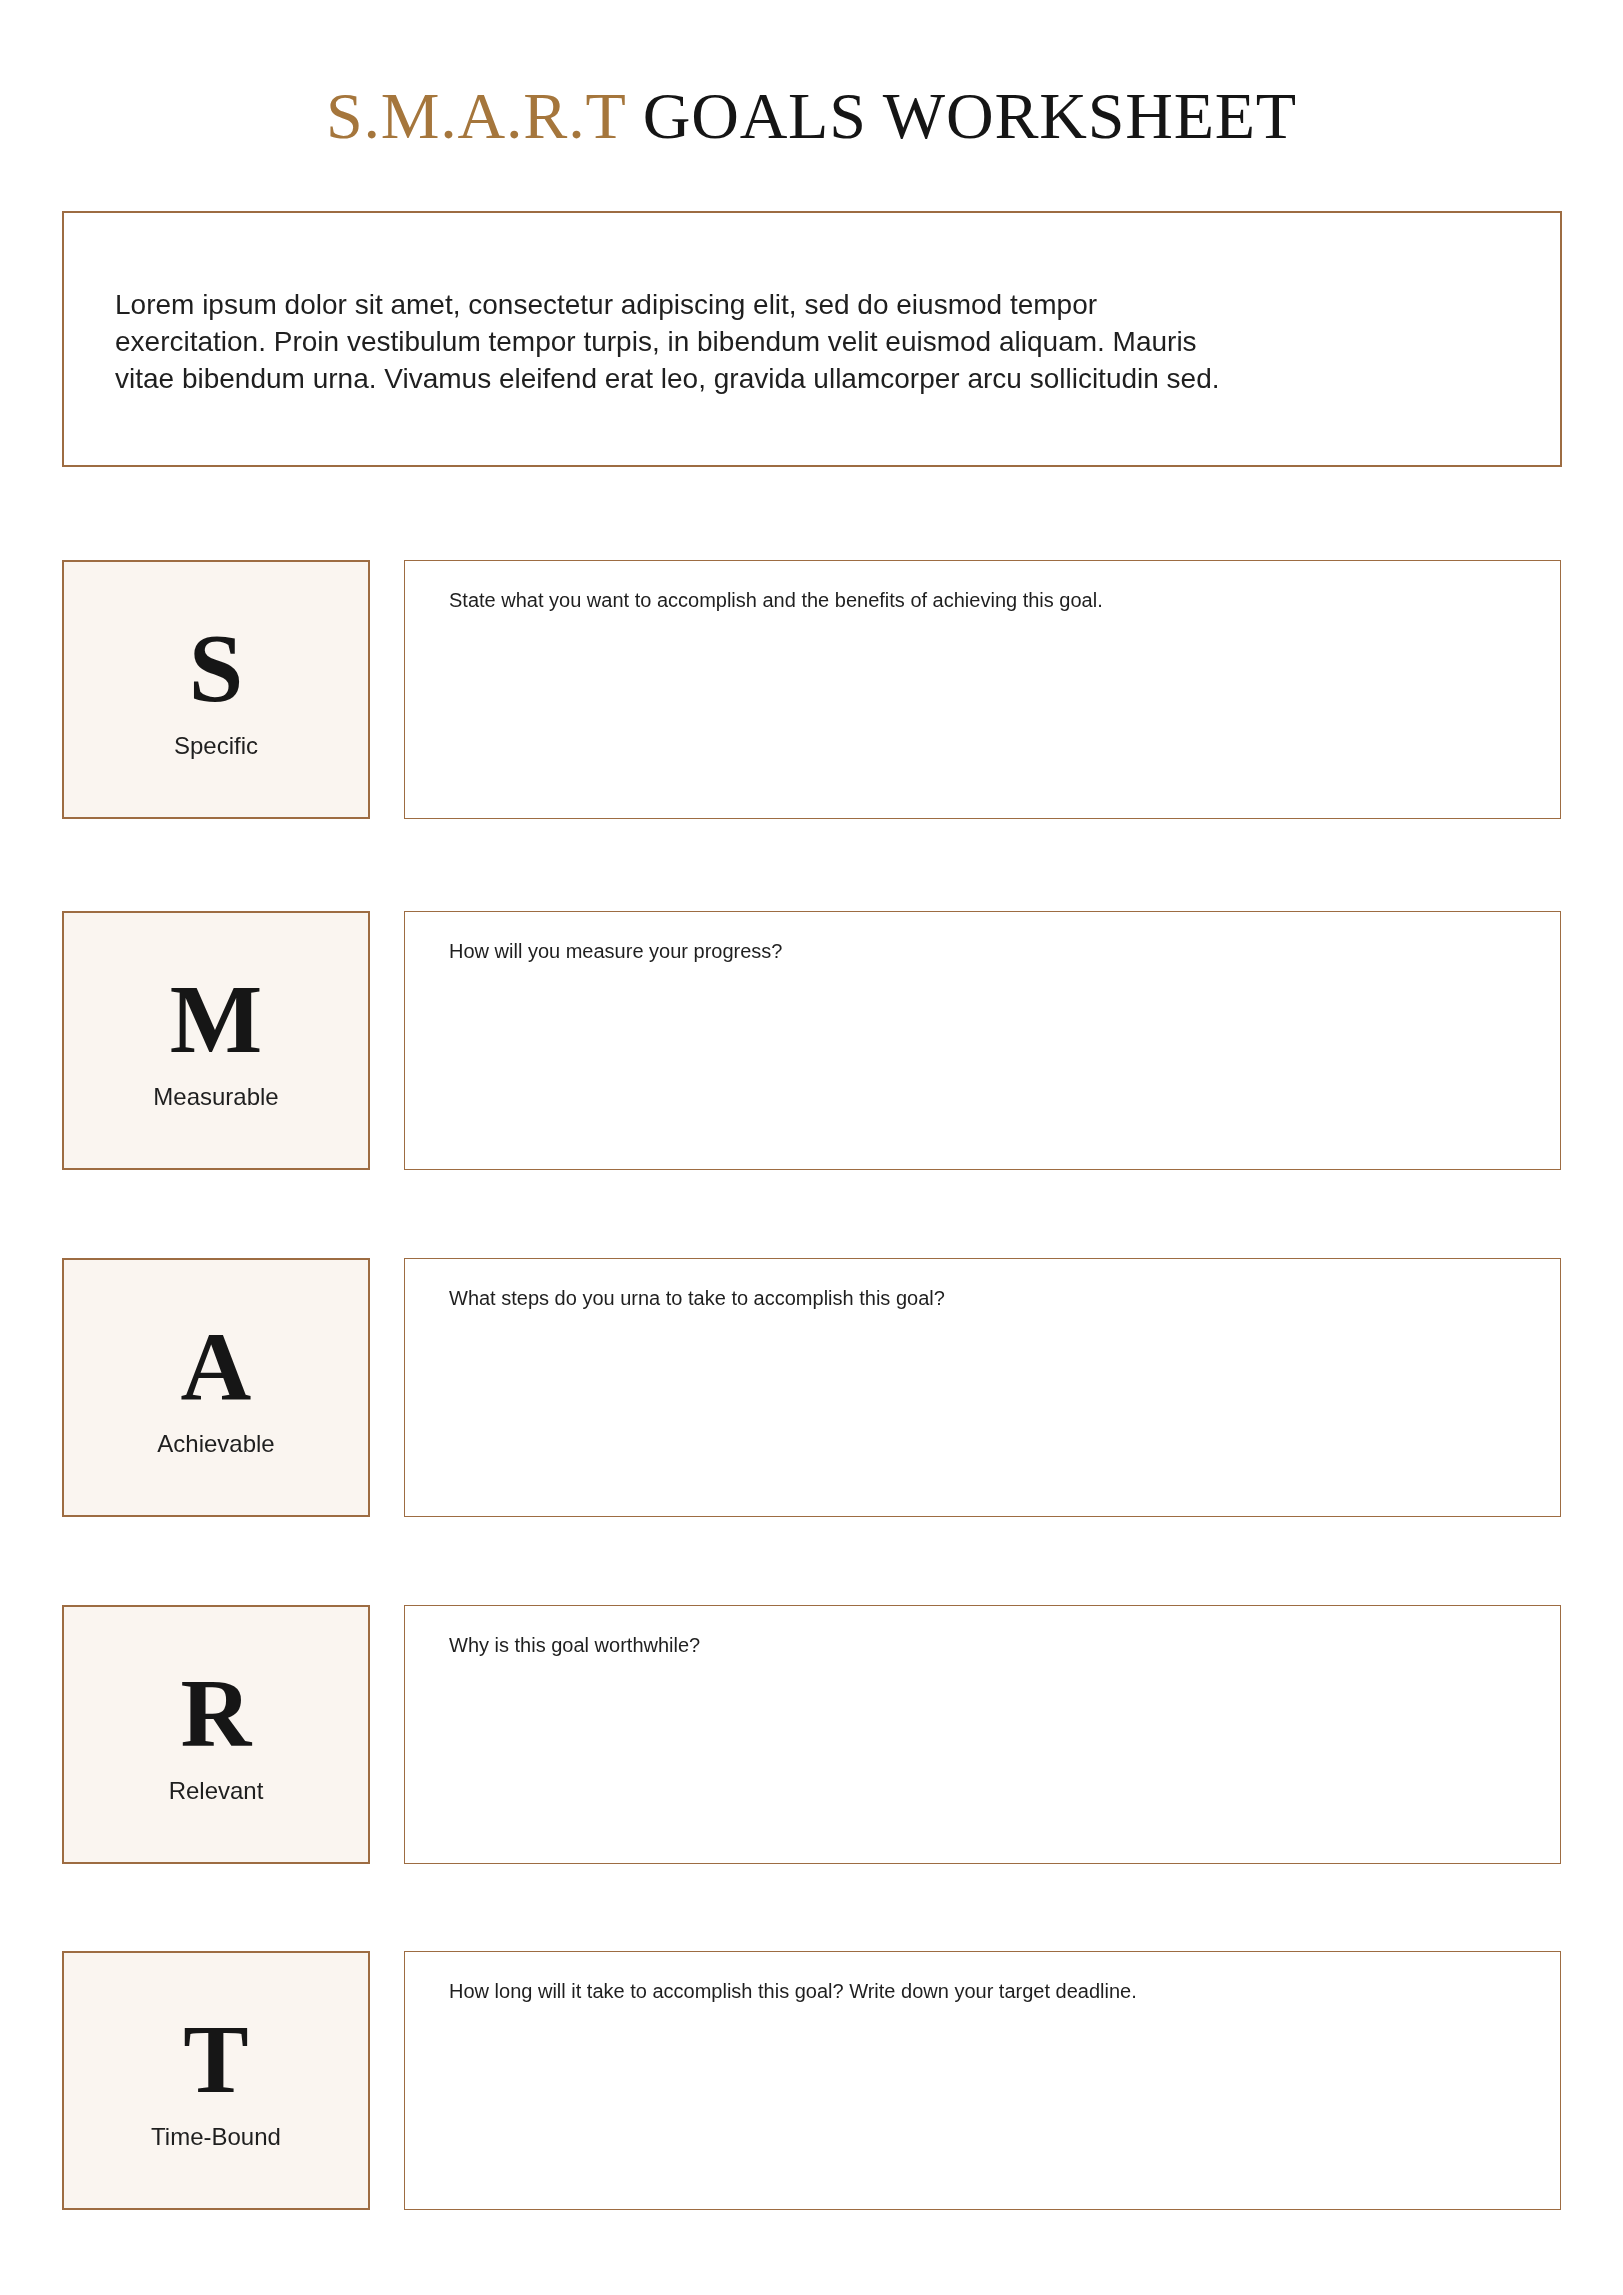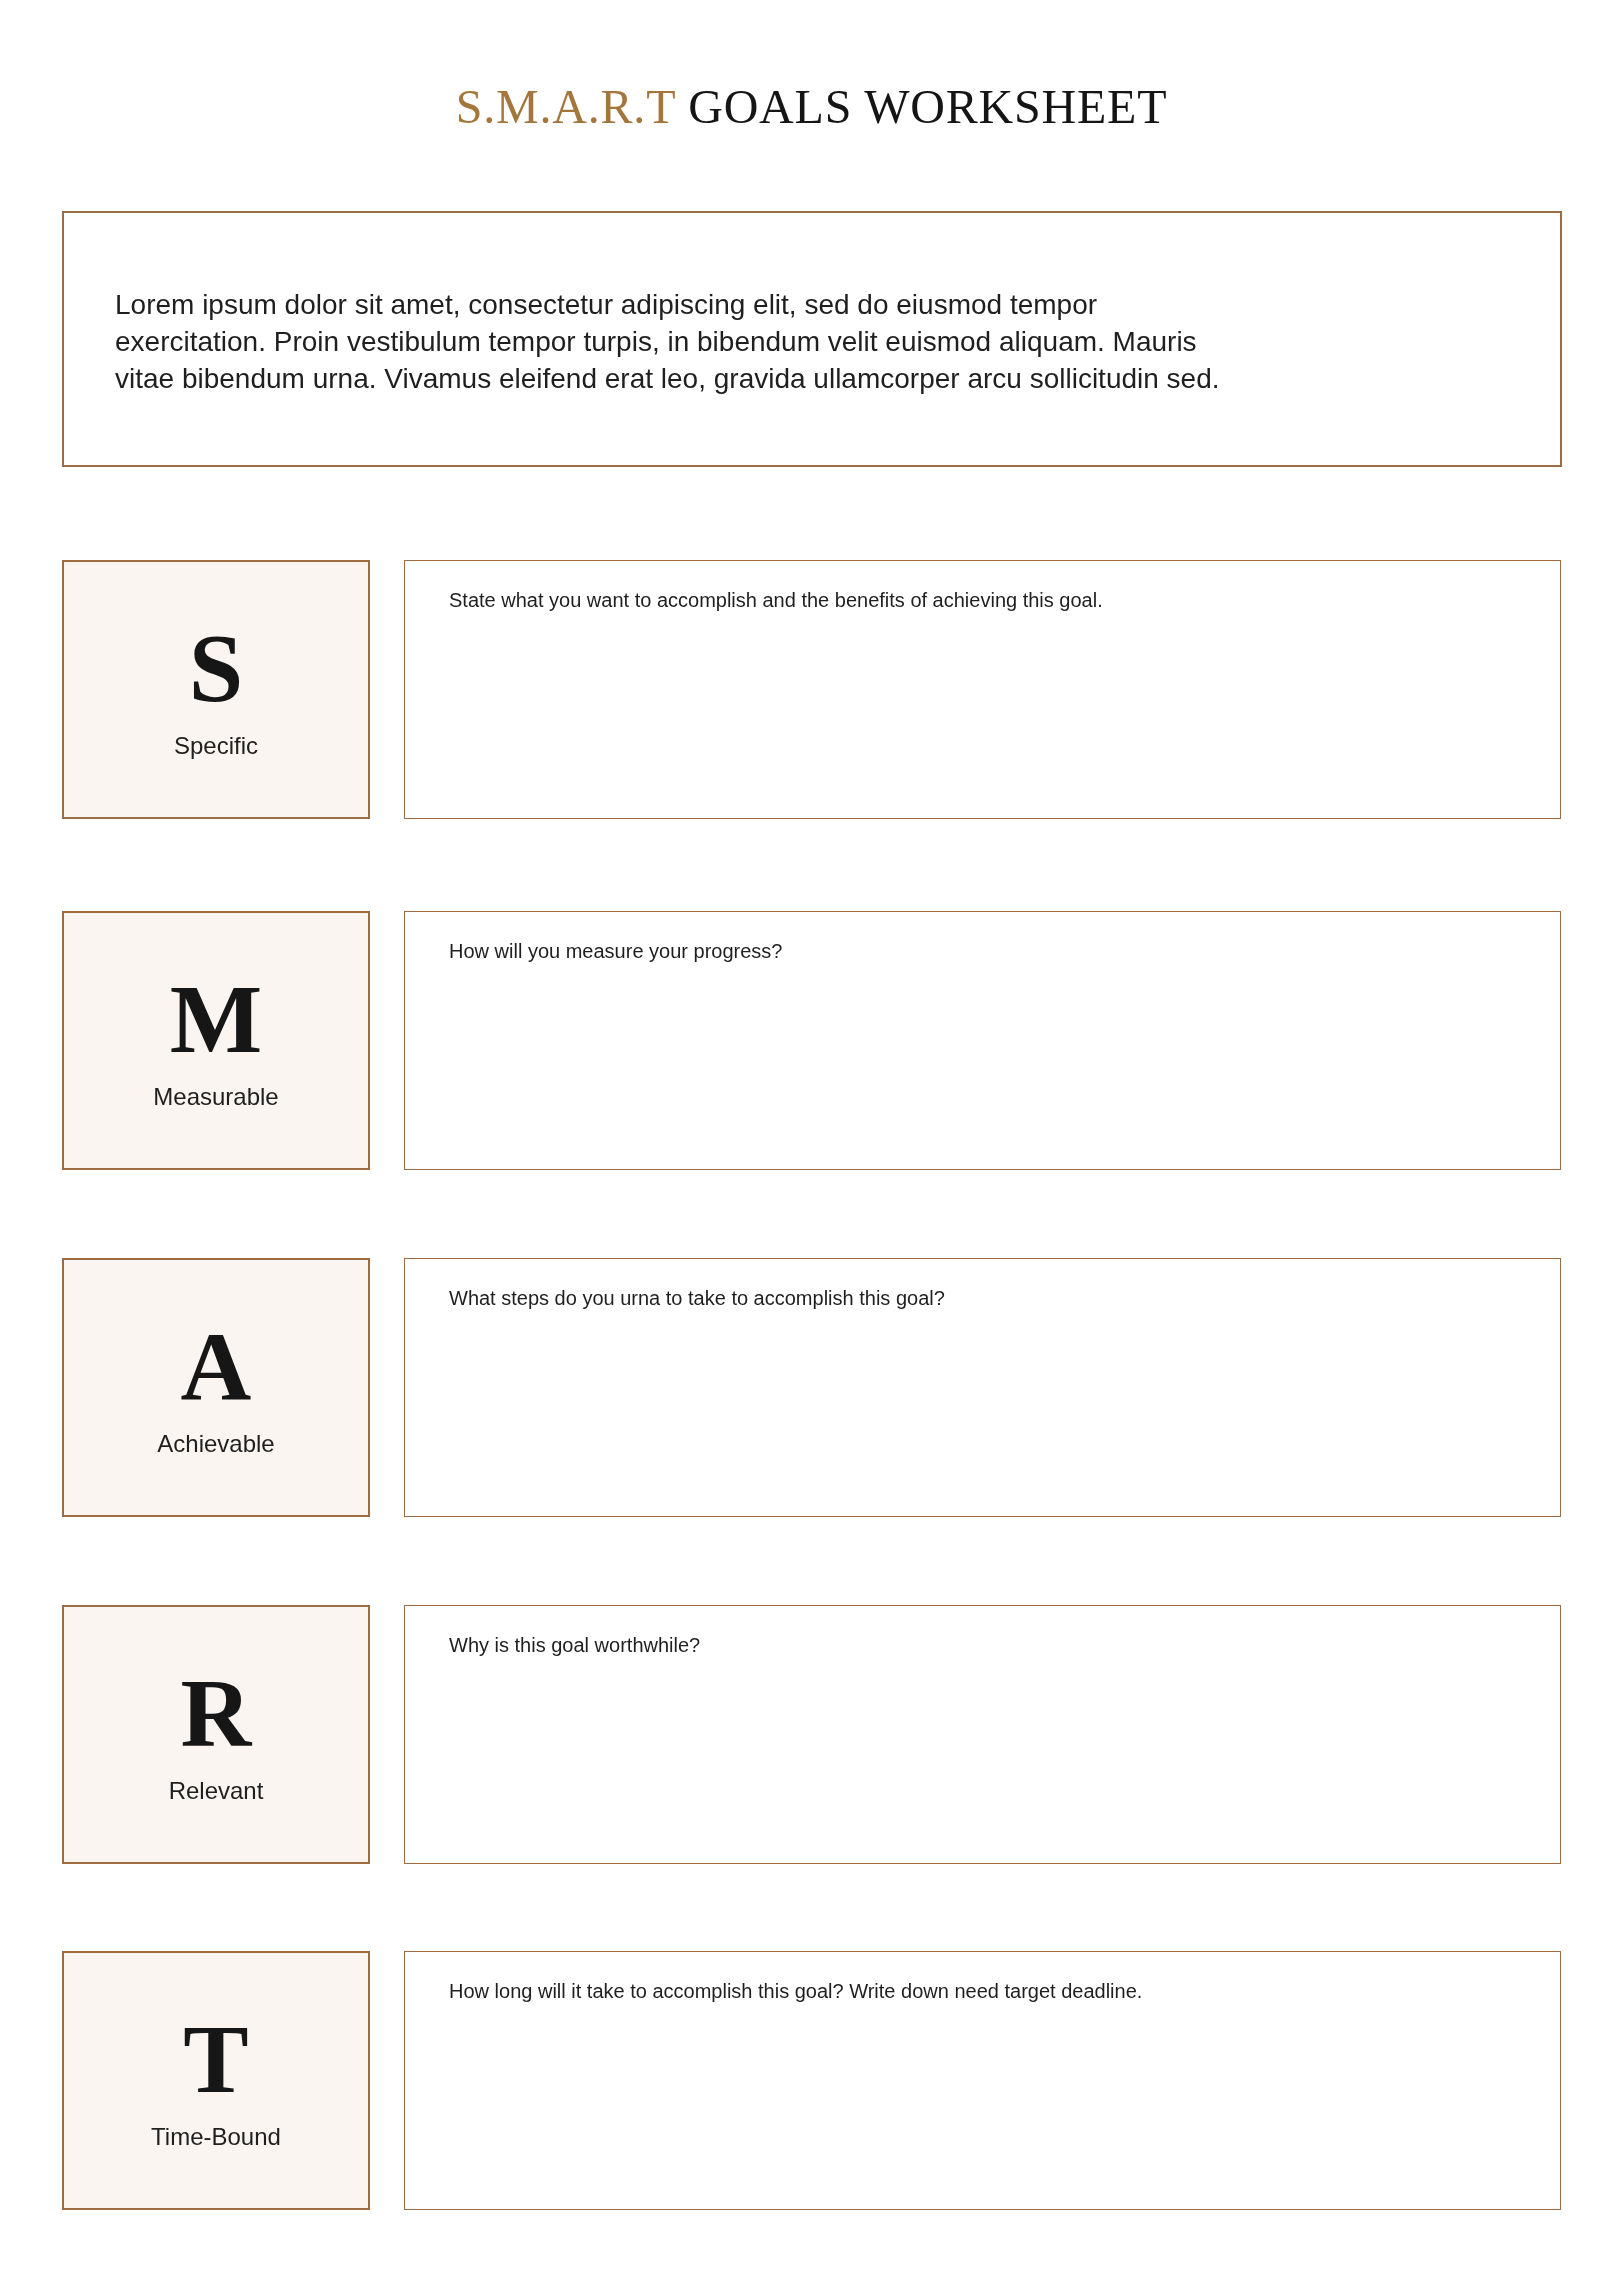--- a/index.html
+++ b/index.html
@@ -20,21 +20,21 @@
     overflow:hidden;
   }
   
   .title{
     position:absolute;
     top:83px;
     left:0;
     width:100%;
     text-align:center;
     font-family:"Liberation Serif", serif;
-    font-size:48px;
+    font-size:66px;
     line-height:1;
     font-weight:normal;
     color:var(--heading-text);
     letter-spacing:0.8px;
     white-space:nowrap;
   }
   .title .accent{color:var(--accent);}
   
   .intro-box{
     position:absolute;
@@ -164,18 +164,18 @@
       <div class="prompt-text">Why is this goal worthwhile?</div>
     </div>
   </div>
 
   <div class="row row-t">
     <div class="letter-box">
       <div class="letter">T</div>
       <div class="letter-label">Time-Bound</div>
     </div>
     <div class="prompt-box">
-      <div class="prompt-text">How long will it take to accomplish this goal? Write down need target deadline.</div>
+      <div class="prompt-text">How long will it take to accomplish this goal? Write down your target deadline.</div>
     </div>
   </div>
 
 </div>
 
 
 </body></html>

